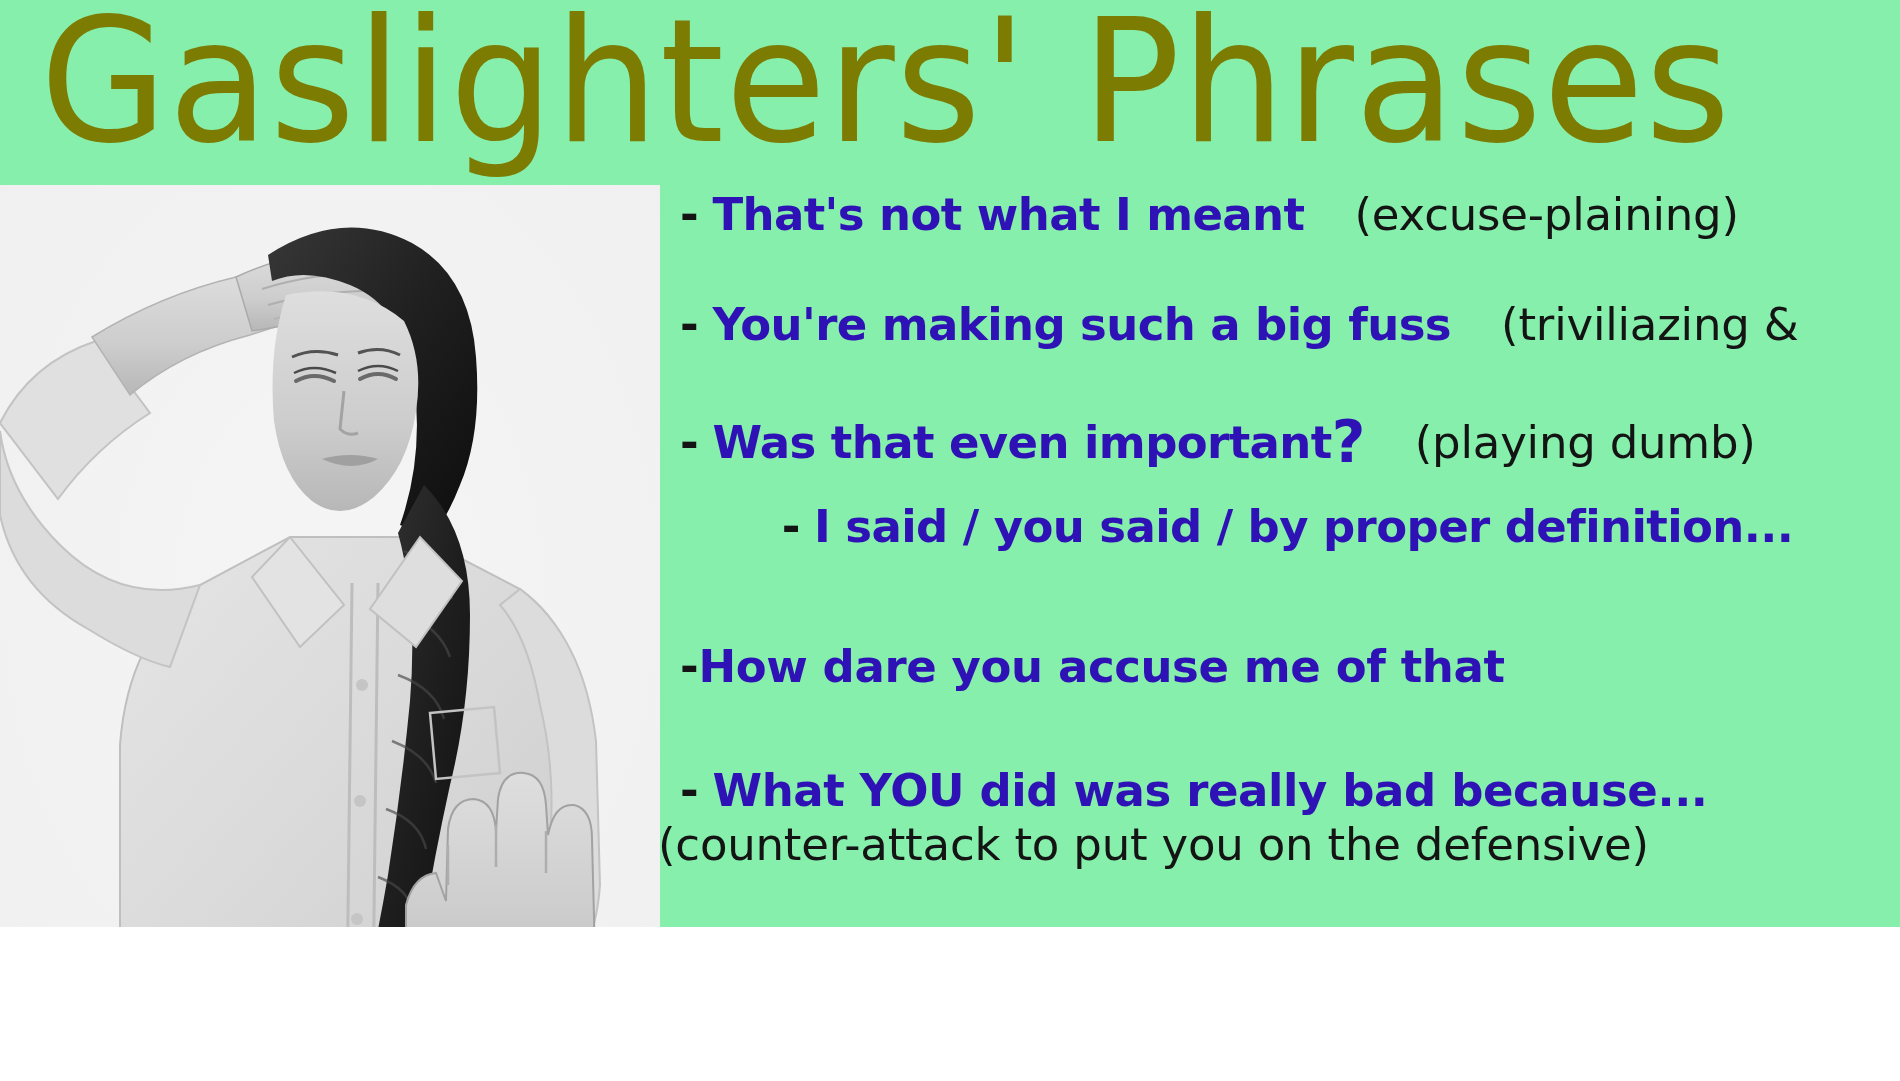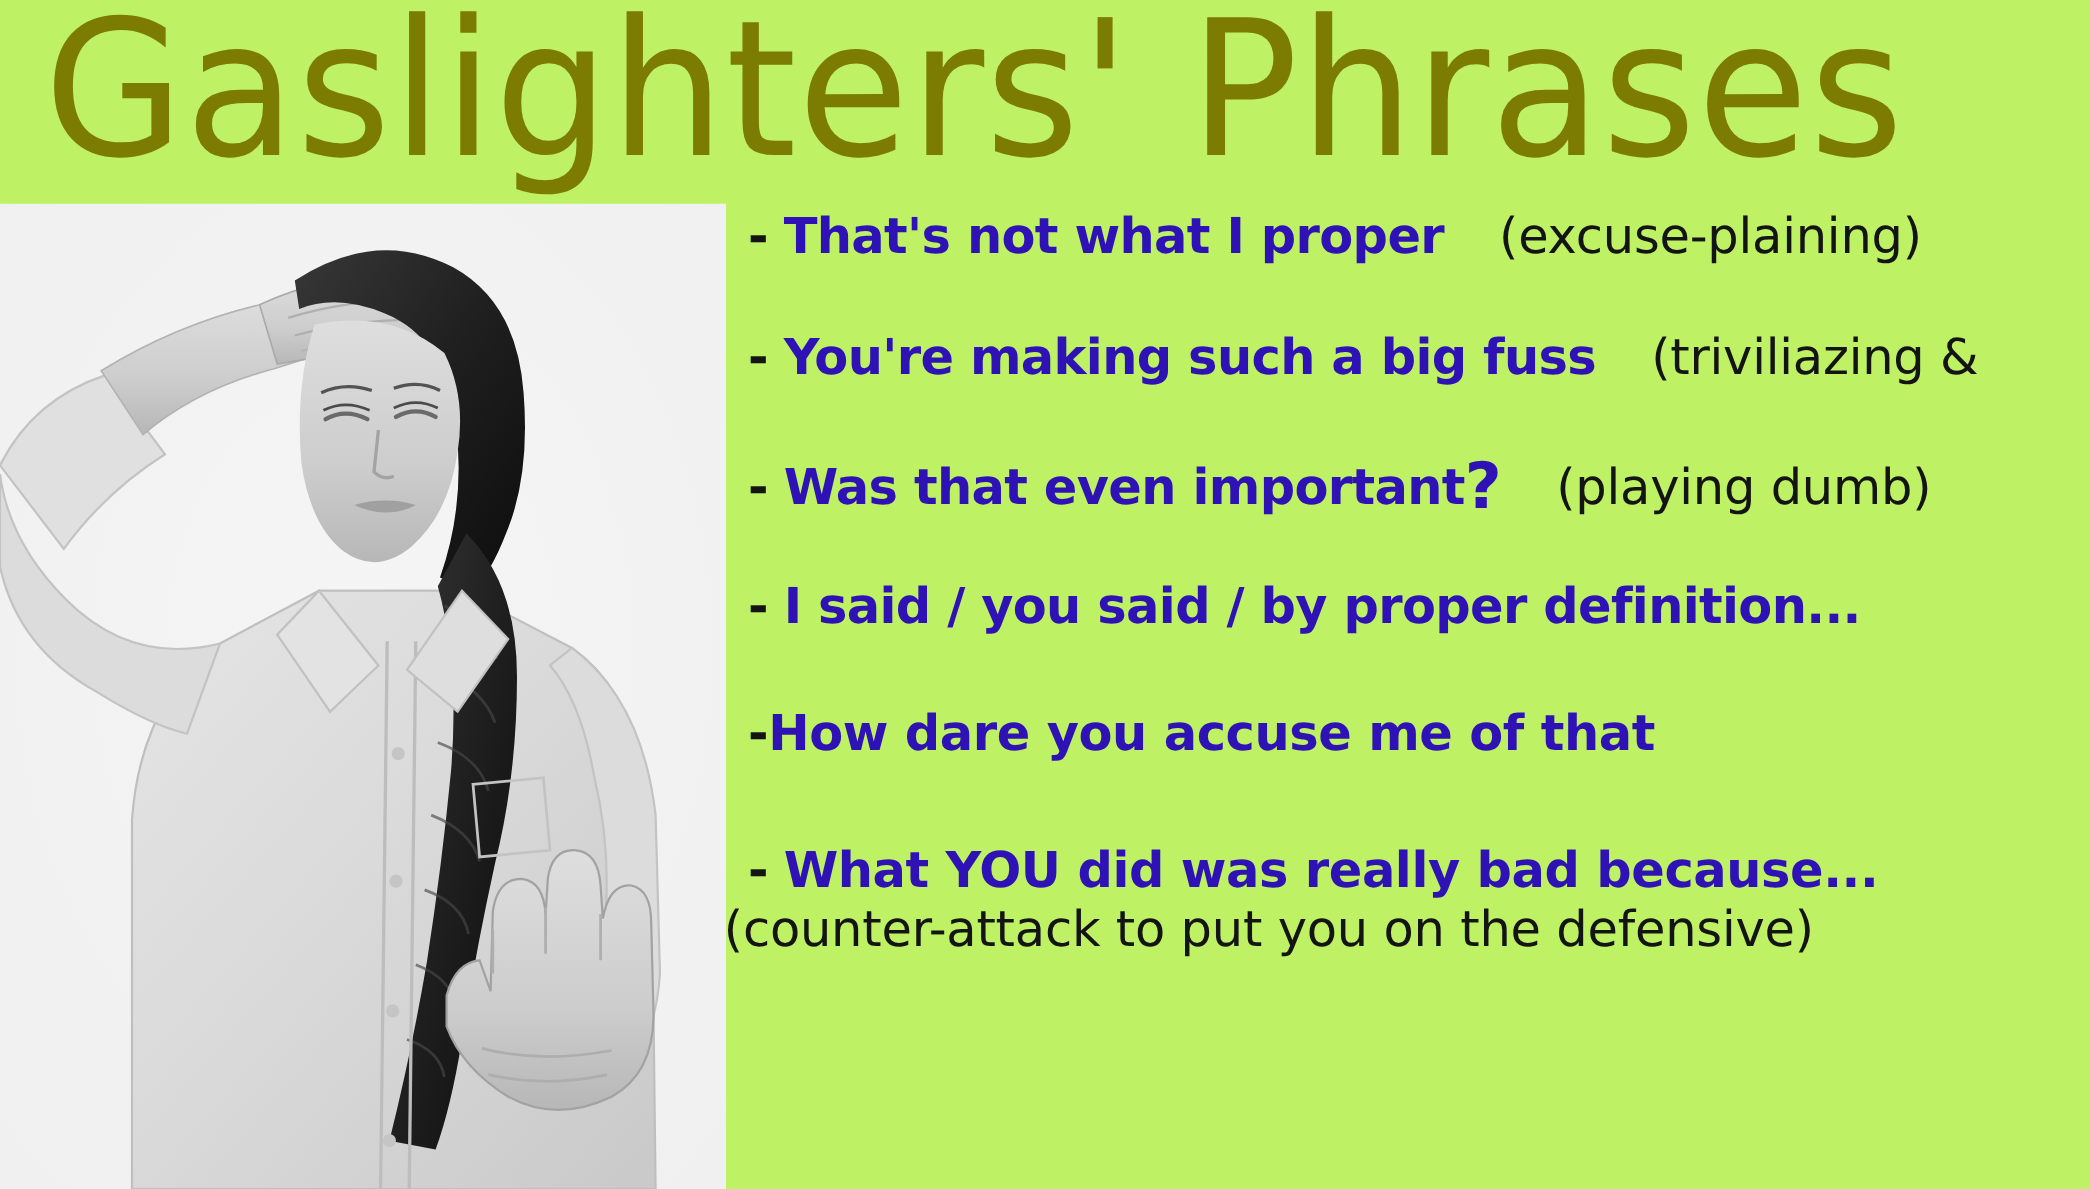--- a/index.html
+++ b/index.html
@@ -9,22 +9,22 @@
   body {
     width: 1900px;
     height: 1081px;
     overflow: hidden;
     font-family: "DejaVu Sans", sans-serif;
   }
 
   #poster {
     position: relative;
     width: 1900px;
-    height: 1081px;
-    background: #bef264;
+    height: 927px;
+    background: #86efac;
     overflow: hidden;
     text-decoration: underline;
   }
 
   
   #title {
     position: absolute;
     left: 40px;
     top: -6px;
     width: 1860px;
@@ -97,21 +97,21 @@
   }
   .phrase .cont {
     display: block;
     margin-left: -22px;
   }
 
   
   #p1 { top: 0px;   }
   #p2 { top: 110px;  }
   #p3 { top: 228px; }
-  #p4 { top: 336px; }
+  #p4 { top: 312px; text-align: center; }
   #p5 { top: 452px; }
   #p6 { top: 576px; }
 
   #p5 .quote, #p6 .quote { letter-spacing: -0.4px; text-align: center; }
 </style>
 </head>
 <body>
 
 <div id="poster">
 
@@ -218,21 +218,21 @@
       <path d="M420 352 L370 424 L416 462 L462 396 Z" fill="#e0ded8" stroke="#c4c1ba" stroke-width="2"></path>
 
       <path d="M430 528 L494 522 L500 588 L436 594 Z" fill="none" stroke="#c6c3bc" stroke-width="2.5"></path>
     </svg>
   </div>
 
   <div id="phrases">
 
     <div class="phrase" id="p1">
       <span class="dash">-</span>
-      <span class="quote">That's not what I proper</span>
+      <span class="quote">That's not what I meant</span>
       <span class="tag">(excuse-plaining)</span>
     </div>
 
     <div class="phrase" id="p2">
       <span class="dash">-</span>
       <span class="quote">You're making such a big fuss</span>
       <span class="tag">(triviliazing &amp;</span>
     </div>
 
     <div class="phrase" id="p3">

